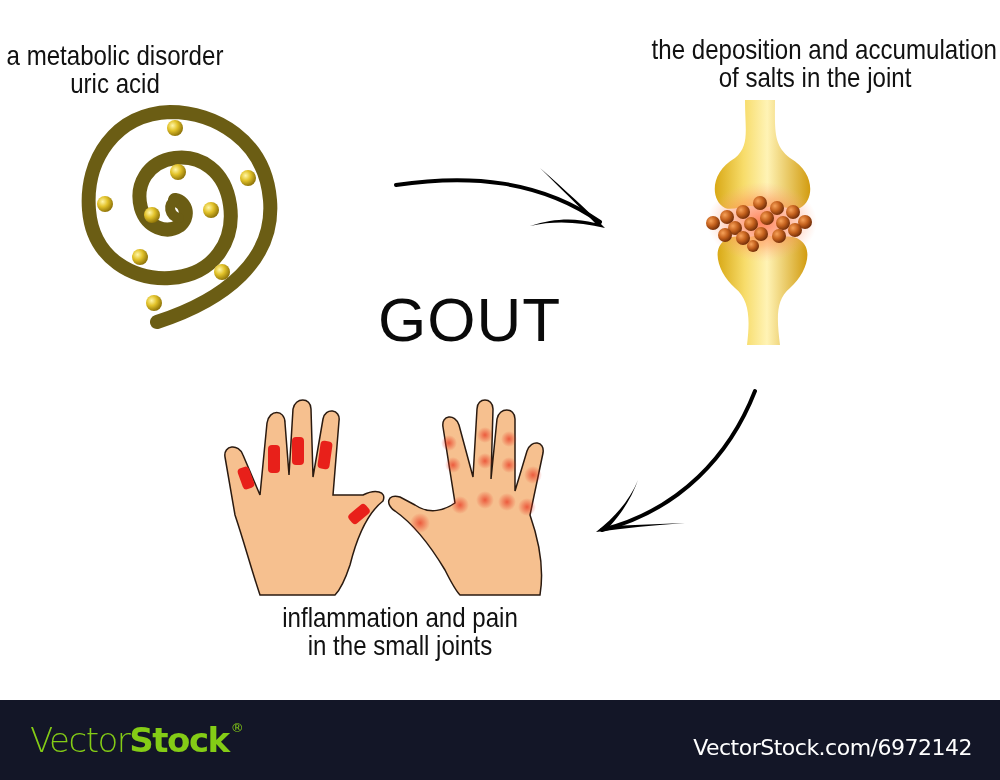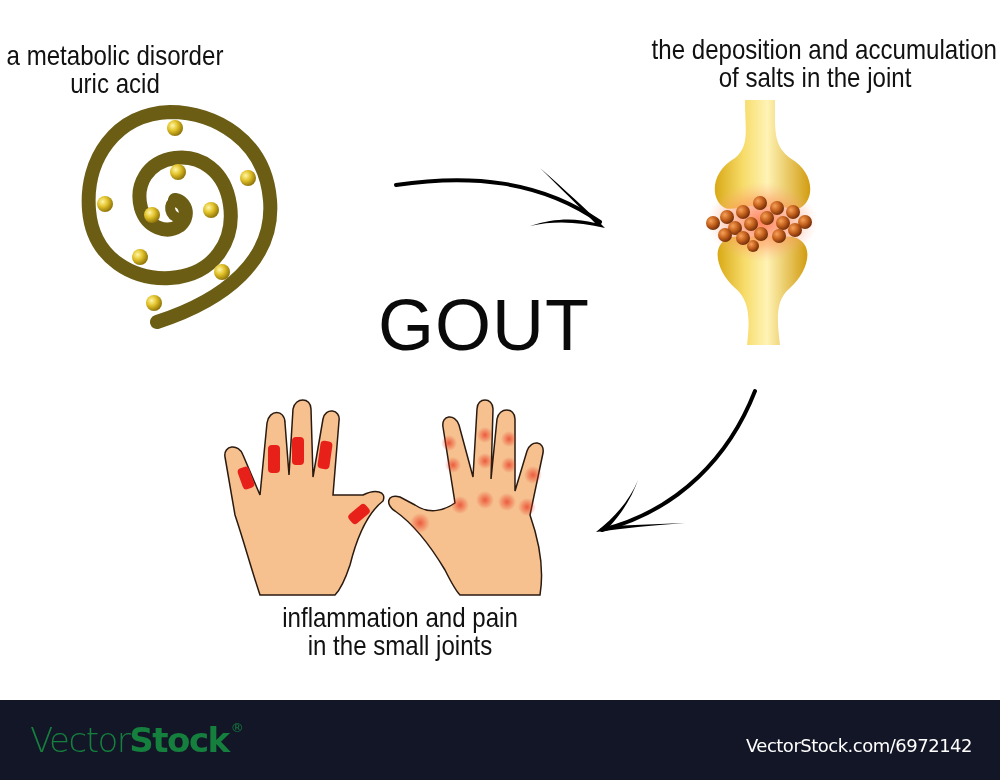--- a/index.html
+++ b/index.html
@@ -1,26 +1,26 @@
 <!DOCTYPE html>
 <html><head>
 <meta charset="utf-8">
 <style>
   html, body { margin:0; padding:0; }
   body { width:1000px; height:780px; position:relative; background:#ffffff; overflow:hidden; font-family:"Liberation Sans", sans-serif; }
   .canvas { position:absolute; left:0; top:0; width:1000px; height:551px; background:#ffffff; }
   .label { position:absolute; text-align:center; color:#111; font-family:"Liberation Sans", sans-serif; line-height:28px; font-size:28px; transform:scaleX(0.86); transform-origin:center top; white-space:nowrap; }
-  .title { position:absolute; left:378px; top:284px; font-size:72px; color:#0a0a0a; letter-spacing:1px; font-family:"Liberation Sans", sans-serif; }
+  .title { position:absolute; left:378px; top:284px; font-size:62px; color:#0a0a0a; letter-spacing:1px; font-family:"Liberation Sans", sans-serif; }
   svg { position:absolute; }
   .footer { position:absolute; left:0; top:700px; width:1000px; height:80px; background:#131627; color:#fff; }
-  .brand { position:absolute; left:30px; top:20px; font-family:"DejaVu Sans", sans-serif; font-size:34px; letter-spacing:-1.5px; color:#15803d; }
+  .brand { position:absolute; left:30px; top:20px; font-family:"DejaVu Sans", sans-serif; font-size:34px; letter-spacing:-1.5px; color:#84cc16; }
   .brand .light { font-weight:300; }
   .brand .bold { font-weight:bold; }
   .brand sup { font-size:13px; position:relative; top:-8px; margin-left:2px; letter-spacing:0; }
-  .url { position:absolute; right:28px; top:35px; font-family:"DejaVu Sans", sans-serif; font-size:18px; color:#fff; letter-spacing:-0.5px; }
+  .url { position:absolute; right:28px; top:35px; font-family:"DejaVu Sans", sans-serif; font-size:22px; color:#fff; letter-spacing:-0.5px; }
 </style>
 </head>
 <body>
 
 <div class="canvas">
 
   <div class="label" style="left:-20px;top:42px;width:270px;">
     <div>a metabolic disorder</div>
     <div>uric acid</div>
   </div>

